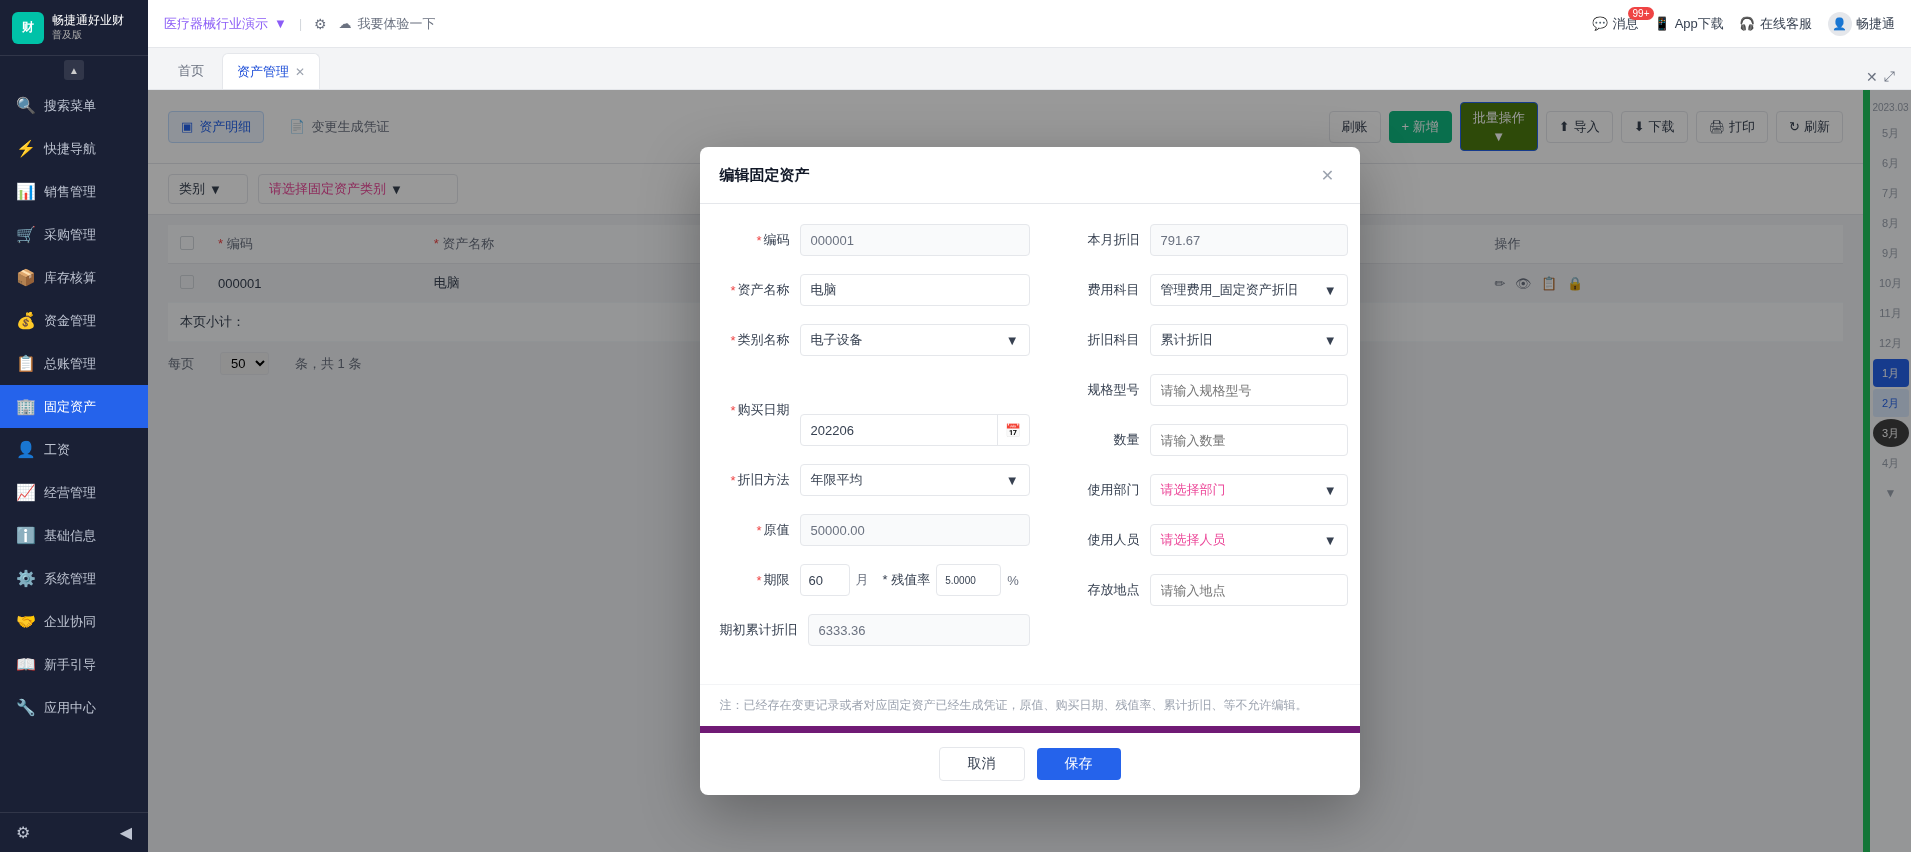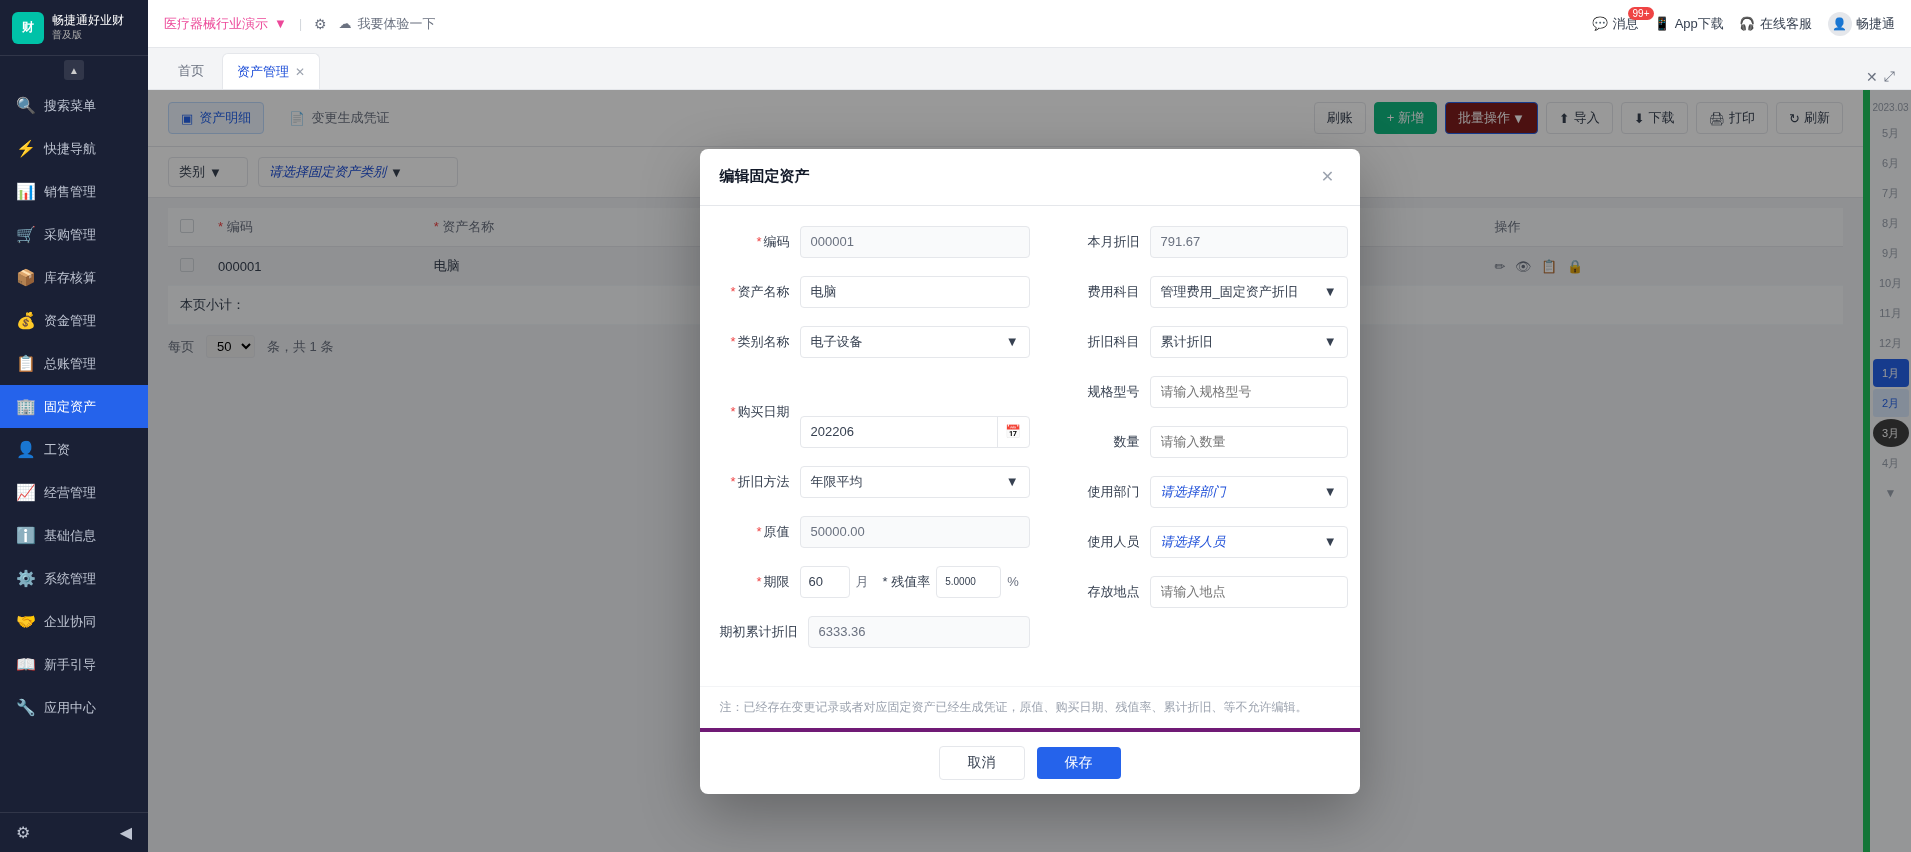--- a/index.html
+++ b/index.html
@@ -65,21 +65,21 @@
     .topbar {
       height: 48px;
       background: #fff;
       border-bottom: 1px solid #e5e7eb;
       display: flex; align-items: center; padding: 0 16px;
       gap: 12px;
       flex-shrink: 0;
     }
     .topbar-company {
       display: flex; align-items: center; gap: 6px;
-      font-size: 13px; color: #ec4899; cursor: pointer;
+      font-size: 13px; color: #8b5cf6; cursor: pointer;
     }
     .topbar-sep { color: #d1d5db; font-size: 12px; }
     .topbar-gear { font-size: 14px; color: #6b7280; cursor: pointer; }
     .topbar-experience {
       display: flex; align-items: center; gap: 6px;
       font-size: 13px; color: #6b7280; cursor: pointer;
     }
     .topbar-right { margin-left: auto; display: flex; align-items: center; gap: 16px; }
     .topbar-msg {
       display: flex; align-items: center; gap: 4px;
@@ -130,21 +130,21 @@
     }
     .page-tab-btn.active { background: #eff6ff; color: #2563eb; border-color: #bfdbfe; }
     .page-tab-btn.inactive { color: #6b7280; }
     .page-header-right { display: flex; align-items: center; gap: 8px; }
     .btn {
       display: flex; align-items: center; gap: 4px;
       padding: 6px 12px; border-radius: 4px;
       font-size: 13px; cursor: pointer; border: 1px solid #e5e7eb;
       background: #fff; color: #374151;
     }
-    .btn-primary { background: #7f1d1d; color: #fff; border-color: #2563eb; }
+    .btn-primary { background: #4d7c0f; color: #fff; border-color: #2563eb; flex-direction: column; }
     .btn-green { background: #10b981; color: #fff; border-color: #10b981; }
     .btn-dropdown { display: flex; align-items: center; gap: 2px; }
 
     
     .filter-bar {
       padding: 10px 20px;
       background: #fff;
       border-bottom: 1px solid #e5e7eb;
       display: flex; align-items: center; gap: 10px;
     }
@@ -161,21 +161,21 @@
     .table th {
       background: #f8fafc; border-bottom: 1px solid #e5e7eb;
       padding: 10px 12px; text-align: left; color: #6b7280; font-weight: 500;
     }
     .table td {
       padding: 10px 12px; border-bottom: 1px solid #f1f5f9; color: #374151;
     }
     .table-footer {
       padding: 10px 20px;
       font-size: 13px; color: #6b7280;
-      display: flex; align-items: center; gap: 12px;
+      display: flex; align-items: center; gap: 26px;
     }
 
     
     .right-sidebar {
       width: 48px;
       background: #f8fafc;
       border-left: 7px solid #22c55e;
       display: flex; flex-direction: column; align-items: center;
       padding: 8px 0; gap: 2px; overflow: hidden;
     }
@@ -254,34 +254,34 @@
     .inline-group { display: flex; align-items: center; gap: 6px; flex: 1; }
     .inline-input { width: 60px; height: 32px; border: 1px solid #e5e7eb; border-radius: 4px; padding: 0 8px; font-size: 13px; color: #374151; background: #fff; }
     .inline-label { font-size: 13px; color: #6b7280; }
     .inline-input-sm { width: 70px; height: 32px; border: 1px solid #e5e7eb; border-radius: 4px; padding: 0 8px; font-size: 10px; color: #374151; background: #fff; }
     .modal-note {
       padding: 12px 20px; font-size: 12px; color: #9ca3af;
       border-top: 1px solid #f3f4f6;
     }
     .modal-footer {
       padding: 14px 20px;
-      border-top: 4px solid #701a75;
+      border-top: 7px solid #701a75;
       display: flex; align-items: center; justify-content: center;
       gap: 12px;
     }
     .btn-cancel {
       padding: 7px 28px; border: 1px solid #e5e7eb; border-radius: 4px;
       font-size: 14px; cursor: pointer; background: #fff; color: #374151;
     }
     .btn-save {
       padding: 7px 28px; border: none; border-radius: 4px;
       font-size: 14px; cursor: pointer; background: #2563eb; color: #fff;
     }
     .checkbox { width: 14px; height: 14px; border: 1px solid #d1d5db; border-radius: 2px; display: inline-block; }
-    .placeholder-text { color: #1d4ed8; font-style: italic; }
+    .placeholder-text { color: #ec4899; }
   </style>
 </head>
 <body>
 
 <div class="sidebar">
   <div class="sidebar-logo">
     <div class="sidebar-logo-icon">财</div>
     <div>
       <div class="sidebar-logo-text">畅捷通好业财</div>
       <div class="sidebar-logo-sub">普及版</div>

